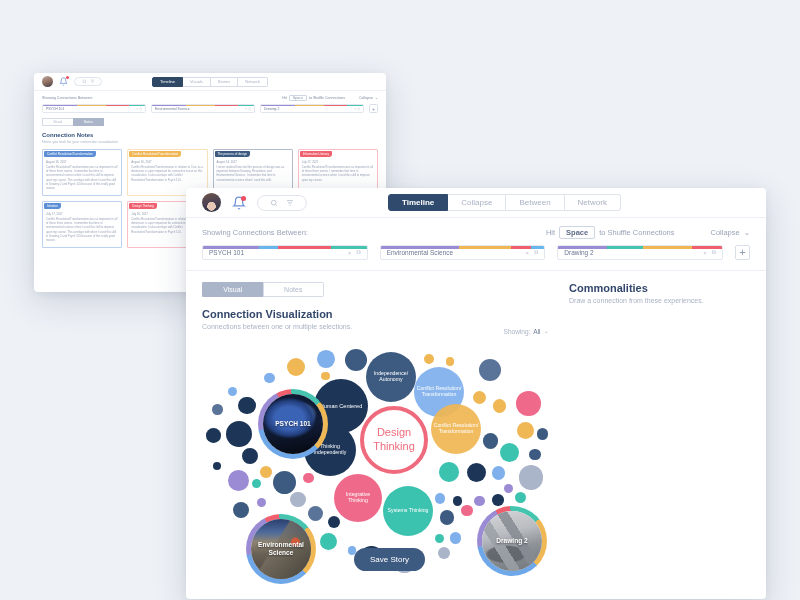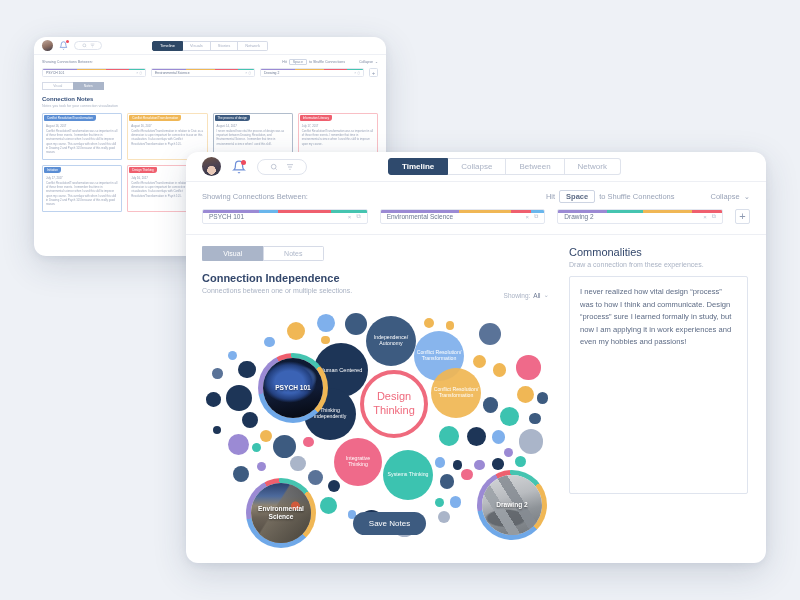--- a/index.html
+++ b/index.html
@@ -9,23 +9,24 @@
     background:#eef1f6;
     font-family:"Liberation Sans", sans-serif;
     position:relative;
     -webkit-font-smoothing:antialiased;
   }
 
   
   .window {
     position:absolute;
     background:#ffffff;
-    border-radius:12px;
+    border-radius:4px;
     box-shadow:0 10px 34px rgba(40,55,90,.16), 0 2px 8px rgba(40,55,90,.08);
     overflow:hidden;
+    margin-top:36px;
   }
 
   
   #back-window {
     left:34px; top:37px; width:352px; height:219px;
     font-size:4px;
     color:#7e8aa2;
   }
   .bw-topbar {
     height:18px; display:flex; align-items:center; gap:6px;
@@ -239,21 +240,21 @@
 
   
   #design-thinking{
     position:absolute; border-radius:50%;
     border:4px solid #ef6a7d; background:#fff;
     display:flex;align-items:center;justify-content:center;text-align:center;
     color:#ef6a7d; font-size:11px; line-height:1.25;
   }
 
   
-  .fw-h3{font-size:11px;font-weight:normal;color:#33476b;}
+  .fw-h3{font-size:11px;font-weight:bold;color:#33476b;}
   .fw-sub2{font-size:7px;color:#aab3c4;margin-top:3px;}
   .fw-textarea{
     margin-top:8px; width:100%; height:218px; border:1px solid #dfe4ee; border-radius:2px;
     background:#fff; padding:9px 10px; font-size:7.6px; line-height:1.65; color:#5d6b85;
     overflow:hidden;
   }
 
   .fw-save-wrap{ position:absolute; left:0; right:0; bottom:18px; display:flex; justify-content:center; }
   #save-story{
     background:#3d5b80; color:#fff; border:0; border-radius:13px;
@@ -417,21 +418,21 @@
     </div>
   </div>
 
   <div class="fw-main">
 
     <div class="fw-left">
       <div class="fw-vn">
         <div class="active">Visual</div>
         <div>Notes</div>
       </div>
-      <div class="fw-h2">Connection Independence</div>
+      <div class="fw-h2">Connection Visualization</div>
       <div class="fw-sub">Connections between one or multiple selections.</div>
 
       <div class="fw-showing">
         <span>Showing:</span>
         <b>All</b>
         <span>⌄</span>
       </div>
 
       <div class="bubbles" id="bubbles">
           <div class="bub" style="left: 26.0716px; top: 86.6535px; height: 25.8697px; width: 25.8697px; background: rgb(29, 53, 87);"></div>
@@ -527,22 +528,21 @@
           </div>
           <div id="design-thinking" style="left: 160px; top: 72px; height: 68px; width: 68px; border-color: rgb(239, 106, 125); color: rgb(239, 106, 125);">
             <span>Design Thinking</span>
           </div>
         </div>
     </div>
 
     <div class="fw-right">
       <div class="fw-h3">Commonalities</div>
       <div class="fw-sub2">Draw a connection from these experiences.</div>
-      <div class="fw-textarea">I never realized how vital design “process” was to how I think and communicate. Design “process” sure I learned formally in study, but now I am applying it in work experiences and even my hobbies and passions!</div>
     </div>
   </div>
 
   <div class="fw-bottom">
     <div class="fw-save-wrap">
-      <button id="save-story">Save Notes</button>
+      <button id="save-story">Save Story</button>
     </div>
   </div>
 </div>
 
 </body></html>

